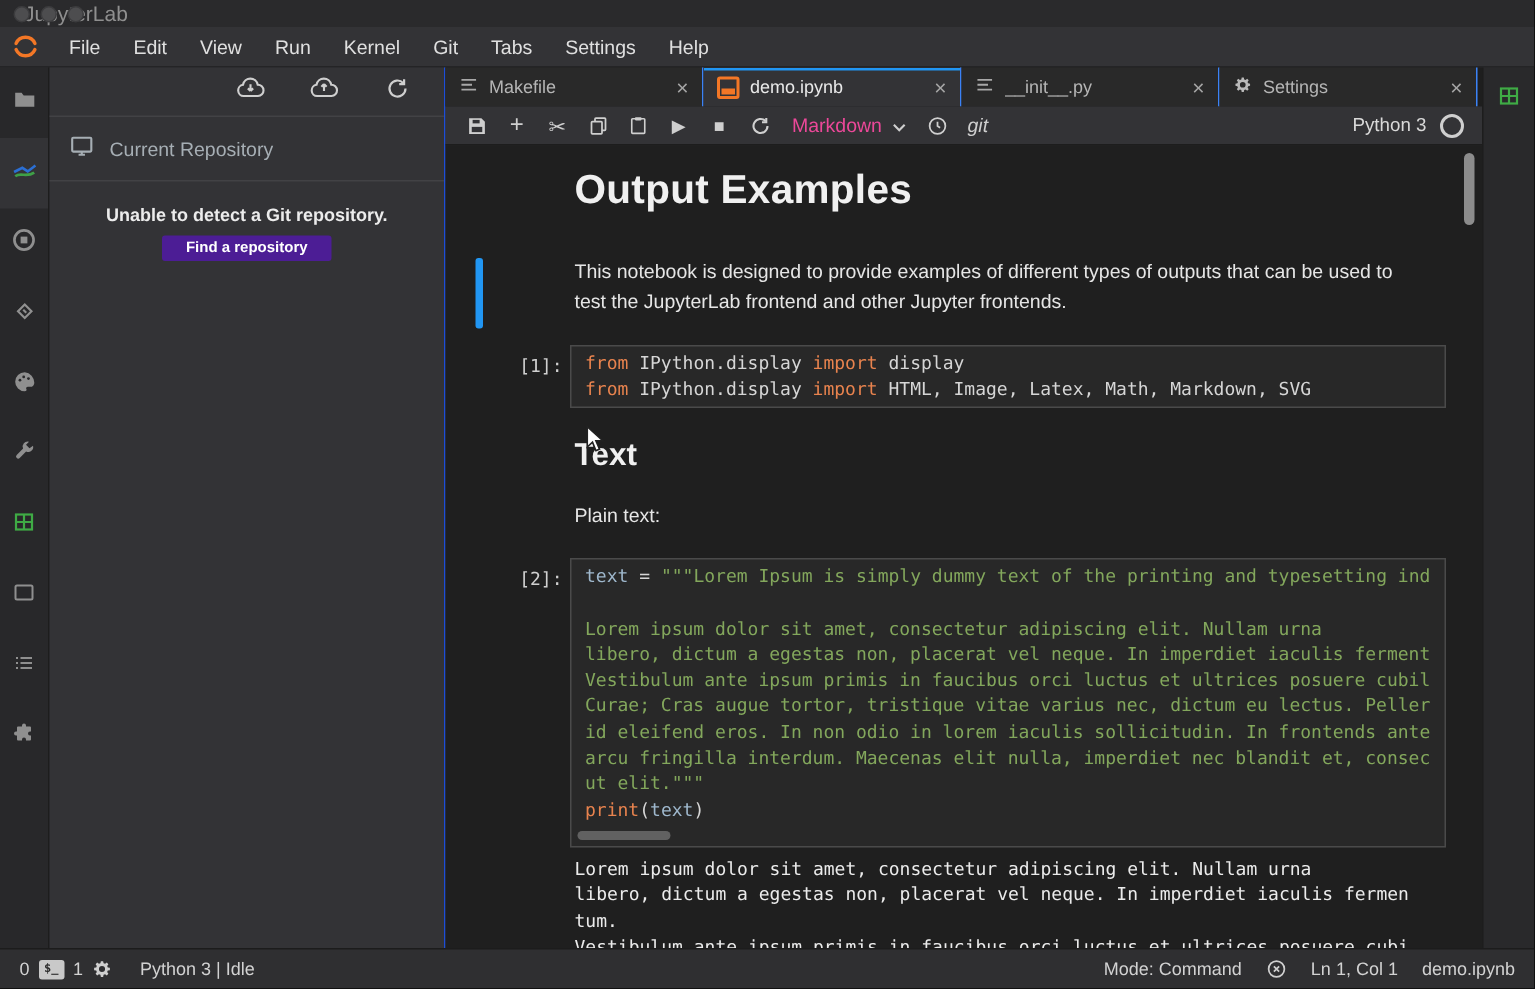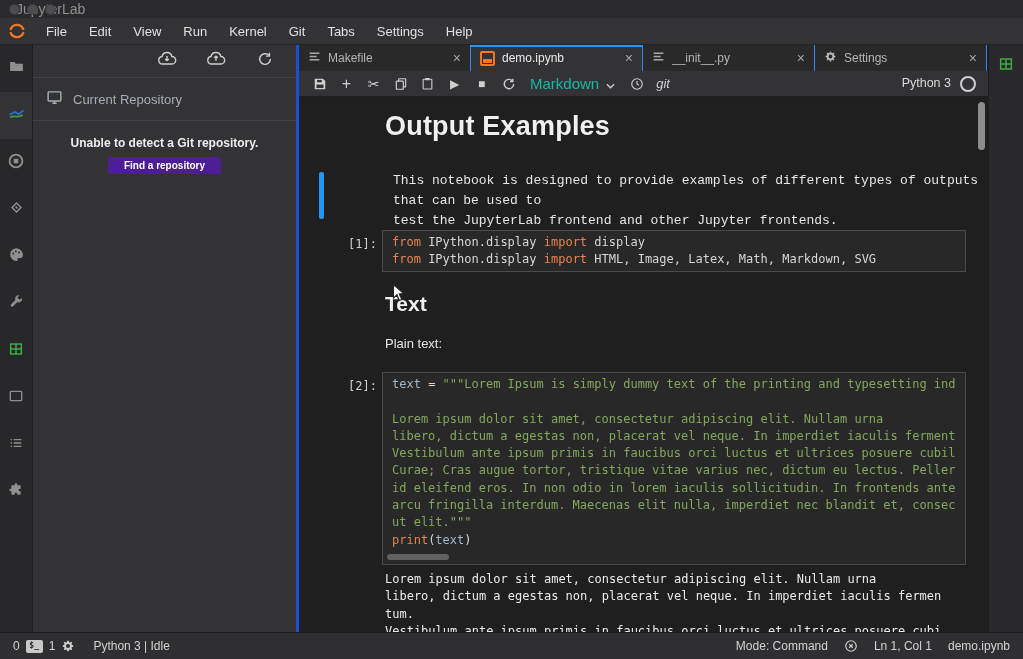--- a/index.html
+++ b/index.html
@@ -17,40 +17,40 @@
   .logo{margin:0 8px 0 7px;display:flex;align-items:center;}
   .menu-item{padding:0 11px;font-size:13px;color:#e0e0e0;cursor:default;}
 
   
   .main{position:absolute;top:45px;left:0;right:0;bottom:27px;display:flex;}
 
   .activity{width:32px;background:#28282a;border-right:1px solid #1d1d1d;display:flex;flex-direction:column;align-items:center;box-sizing:content-box;}
   .act-item{width:32px;height:47px;display:flex;align-items:center;justify-content:center;}
   .act-item.active{background:#333336;}
 
-  .side-panel{width:263px;background:#333336;border-right:3px solid #1d4ed8;display:flex;flex-direction:column;}
+  .side-panel{width:263px;background:#333336;border-right:1px solid #1d4ed8;display:flex;flex-direction:column;}
   .panel-toolbar{height:32px;display:flex;align-items:center;justify-content:flex-end;gap:22px;padding-right:18px;border-bottom:1px solid #424245;}
   .repo-header{height:42px;display:flex;align-items:center;padding-left:13px;gap:10px;border-bottom:1px solid #424245;color:#a6aeb4;font-size:13px;}
   .panel-body{padding-top:15px;text-align:center;}
   .panel-msg{color:#ececec;font-size:12px;font-weight:700;}
   .find-btn{margin-top:7px;background:#4c1d95;color:#fff;font-size:10px;font-weight:700;padding:3px 16px;border:none;border-radius:2px;cursor:pointer;font-family:"Liberation Sans",sans-serif;}
 
   .content{flex:1;min-width:0;display:flex;flex-direction:column;}
   .tabbar{height:26px;background:#1e1e1e;display:flex;}
   .tab{width:172px;box-sizing:border-box;display:flex;align-items:center;gap:7px;padding:0 9px;background:#292929;border-right:1px solid #3b82f6;font-size:12px;color:#b5b5b5;cursor:default;}
   .tab.active{background:#333336;box-shadow:inset 0 2px 0 #2196f3;color:#e9e9e9;}
   .tab-label{flex:1;white-space:nowrap;overflow:hidden;}
   .tab-close{color:#a5a5a5;font-size:14px;line-height:1;}
   .nb-icon{width:11px;height:11px;border:2px solid #f37726;border-radius:2px;position:relative;flex:none;}
   .nb-icon::after{content:'';position:absolute;left:1px;right:1px;bottom:1px;height:4px;background:#f37726;}
 
   .nb-toolbar{height:26px;background:#333336;border-bottom:1px solid #1d1d1d;display:flex;align-items:center;padding:0 12px 0 7px;box-sizing:border-box;}
   .tb-btn{width:27px;height:24px;display:flex;align-items:center;justify-content:center;color:#cfcfcf;cursor:pointer;flex:none;}
   .tb-glyph{font-size:12px;color:#cfcfcf;}
-  .celltype{display:flex;align-items:center;gap:7px;padding:0 8px;font-size:15px;color:#14b8a6;cursor:pointer;}
+  .celltype{display:flex;align-items:center;gap:7px;padding:0 8px;font-size:13px;color:#ec4899;cursor:pointer;}
   .git-word{font-size:13px;font-style:italic;color:#cfcfcf;padding:0 6px;cursor:pointer;}
   .kernel{margin-left:auto;display:flex;align-items:flex-start;gap:9px;font-size:12.5px;color:#d9d9d9;}
   .kernel-circle{width:12px;height:12px;border:2px solid #cfcfcf;border-radius:50%;}
 
   .nb-area{flex:1;position:relative;background:#1f1f1f;overflow:hidden;}
   .abs{position:absolute;}
   .md-h1{font-size:27px;font-weight:700;color:#f0f0f0;letter-spacing:.2px;}
   .md-h2{font-size:21px;font-weight:700;color:#f0f0f0;}
   .md-p{font-size:13px;line-height:20px;color:#e6e6e6;}
   .sel-bar{width:5px;height:47px;border-radius:2px;background:#2196f3;}
@@ -299,21 +299,21 @@
         <span class="kernel">
           <span>Python 3</span>
           <span class="kernel-circle"></span>
         </span>
       </div>
 
       <div class="nb-area">
         <div class="abs md-h1" style="left:86px;top:14px;">Output Examples</div>
 
         <div class="abs sel-bar" style="left:20px;top:75px;"></div>
-        <div class="abs md-p" style="left:94px;top:74px;font-family:Liberation Mono, monospace;">
+        <div class="abs md-p" style="left:86px;top:74px;">
           <div>This notebook is designed to provide examples of different types of outputs that can be used to</div>
           <div>test the JupyterLab frontend and other Jupyter frontends.</div>
         </div>
 
         <div class="abs prompt" style="left:0;top:140px;">[1]:</div>
         <div class="abs cell-box" style="left:83px;top:133px;height:42px;" id="cell1-code">
             <div class="cm-line"><span class="tok-kw">from</span><span class="tok-txt"> IPython.display </span><span class="tok-kw">import</span><span class="tok-txt"> display</span></div>
             <div class="cm-line"><span class="tok-kw">from</span><span class="tok-txt"> IPython.display </span><span class="tok-kw">import</span><span class="tok-txt"> HTML, Image, Latex, Math, Markdown, SVG</span></div>
           </div>
 

